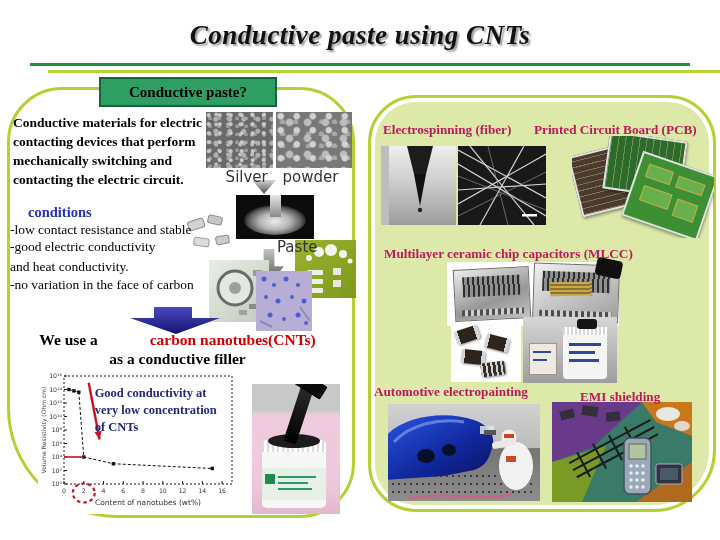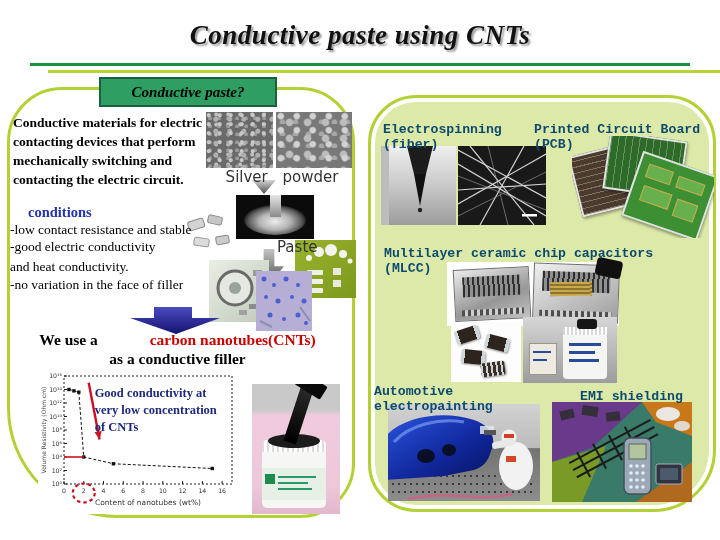--- a/index.html
+++ b/index.html
@@ -29,21 +29,21 @@
   #right-panel {
     left:368px; top:95px; width:348px; height:417px;
     background:#dde9a8; border:3px solid #b3d135;
     border-radius:48px 48px 62px 48px;
     box-shadow: inset 0 0 0 4px #ffffff;
   }
   .header-box {
     background:#2f9e62; border:2px solid #1a6140; z-index:6;
     text-align:center; font-weight:bold; font-size:15px; color:#000;
   }
-  #left-header  { left:99px;  top:77px; width:178px; height:30px; line-height:26px;font-style:italic; }
+  #left-header  { left:99px;  top:77px; width:178px; height:30px; line-height:26px; }
   #right-header { left:424px; top:83px; width:232px; height:29px; line-height:25px; }
 
   
   #intro { left:13px; top:113px; width:222px; font-weight:bold; font-size:13.5px; line-height:19px; z-index:4; }
   #intro .p2 { margin-top:0; }
   #conditions-title { left:28px; top:204px; font-weight:bold; font-size:14.5px; color:#2433b0; z-index:4; }
   #conditions { left:10px; top:221px; width:240px; font-weight:normal; font-size:13.5px; line-height:17px; z-index:4; }
   #conditions .c2 { margin-top:3px; }
   #conditions .c3 { margin-top:1px; }
   #conclusion { left:25px; top:330px; width:305px; text-align:center; font-weight:bold; font-size:15.5px; line-height:19px; z-index:4; }
@@ -94,21 +94,21 @@
   #jar1-img .ridges { position:absolute; left:10px; top:56px; width:64px; height:12px;
     background:repeating-linear-gradient(90deg,#dcdcdc 0 2px,#ffffff 2px 5px); border-radius:5px 5px 0 0; }
   #jar1-img .label { position:absolute; left:10px; top:84px; width:64px; height:32px; background:#e7f0e7; }
   #jar1-img .label i { position:absolute; left:16px; height:2px; background:#2a9a6a; }
   #jar1-img .logo { position:absolute; left:3px; top:6px; width:10px; height:10px; background:#1d8a4e; }
   #jar1-img .mouth { position:absolute; left:16px; top:50px; width:52px; height:14px; background:#1c1c1c; border-radius:50%; }
   #jar1-img .spatula { position:absolute; left:40px; top:2px; width:13px; height:58px; background:linear-gradient(#2a2a2a,#000); transform:rotate(18deg); }
   #jar1-img .handle { position:absolute; left:44px; top:-6px; width:30px; height:15px; background:#0a0a0a; transform:rotate(32deg); border-radius:2px; }
 
   
-  .app-label { font-weight:bold; font-size:13.2px; color:#0c4a6e; z-index:4;font-family:Liberation Mono, monospace; }
+  .app-label { font-weight:bold; font-size:13.2px; color:#be185d; z-index:4; }
   #lbl-electro { left:383px; top:122px; width:170px; }
   #lbl-pcb     { left:534px; top:122px; width:180px; }
   #lbl-mlcc    { left:384px; top:246px; width:300px; }
   #lbl-auto    { left:374px; top:384px; width:180px; }
   #lbl-emi     { left:580px; top:389px; width:120px; }
 
   #needle-img { left:381px; top:146px; width:75px; height:79px; background:linear-gradient(180deg,#efefef 0%,#cdcdcd 45%,#9c9c9c 100%); }
   #fiber-img  { left:458px; top:146px; width:88px; height:79px; background:#191919; }
   #pcb-img    { left:572px; top:136px; width:142px; height:102px; }
   .board { position:absolute; border:2px solid #e2e2e2; box-shadow:1px 2px 3px rgba(0,0,0,.35); }
@@ -166,21 +166,21 @@
     <div>contacting devices that perform</div>
     <div>mechanically switching and</div>
     <div class="p2">contacting the electric circuit.</div>
   </div>
 
   <div id="conditions-title" class="abs">conditions</div>
   <div id="conditions" class="abs">
     <div>-low contact resistance and stable</div>
     <div>-good electric conductivity</div>
     <div class="c2">and  heat conductivity.</div>
-    <div class="c3">-no  variation in the face of filler</div>
+    <div class="c3">-no  variation in the face of carbon</div>
   </div>
 
   <div id="silver1" class="img"></div>
   <div id="silver2" class="img"></div>
   <div id="silver-caption" class="abs tiny-cap">Silver powder</div>
   <div id="arrow-small" class="abs tri-arrow"></div>
   <div id="paste-img" class="img">
     <div class="swirl"></div>
     <div class="blade"></div>
   </div>

